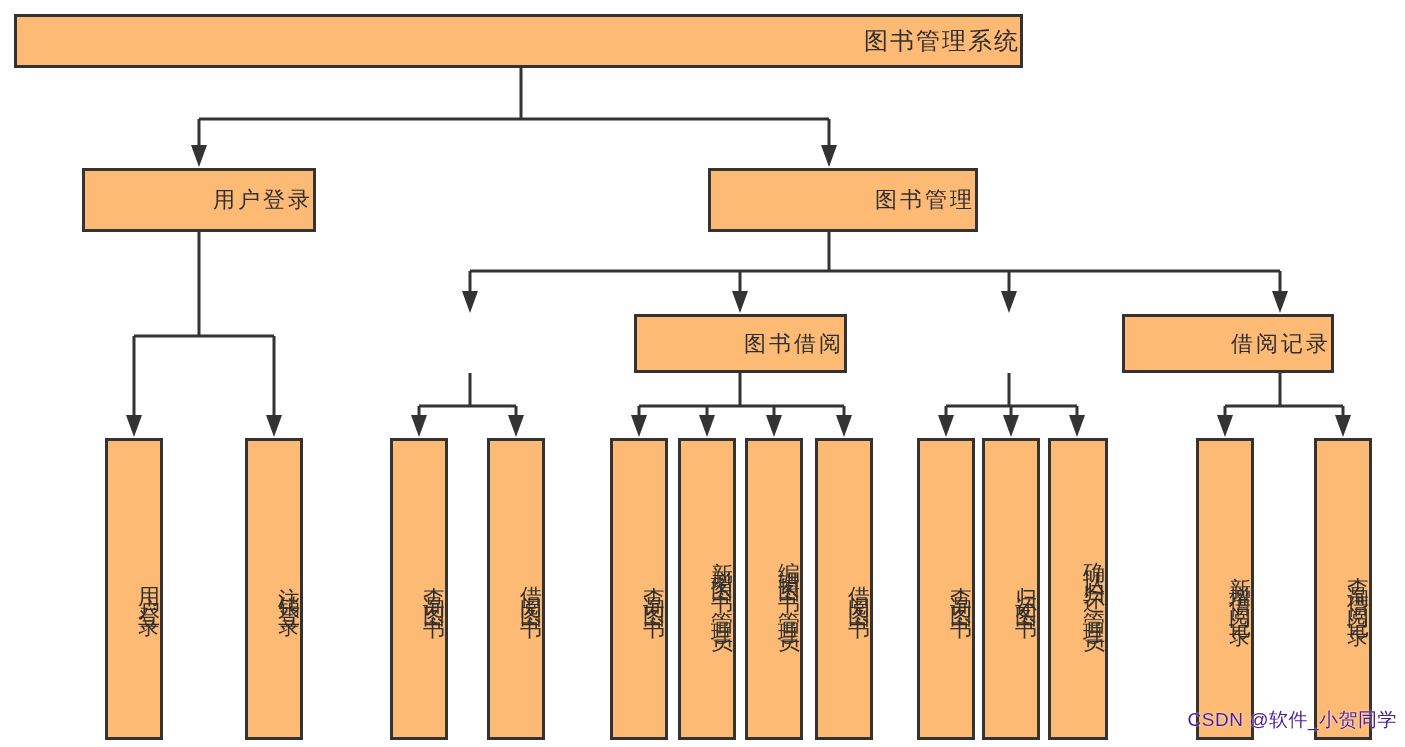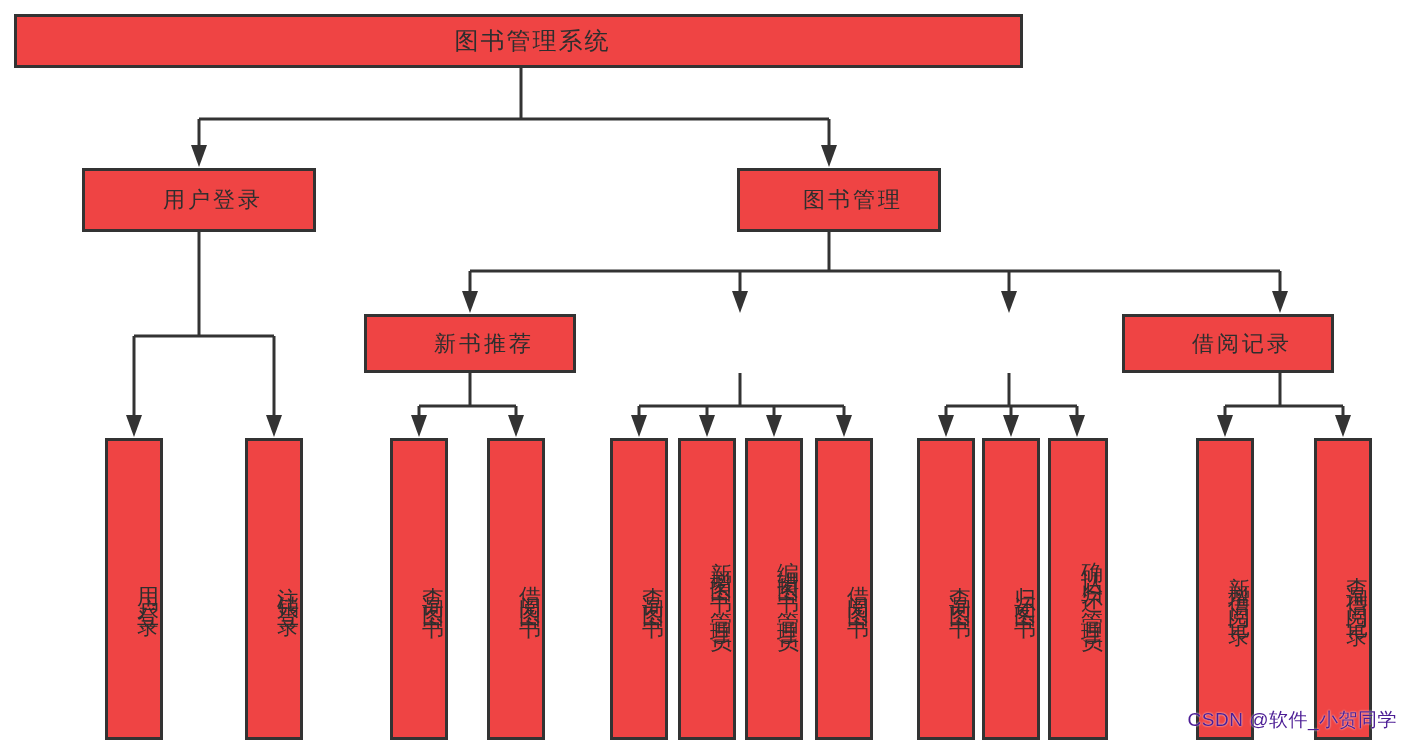--- a/index.html
+++ b/index.html
@@ -9,24 +9,24 @@
     height: 747px;
     background: #ffffff;
     font-family: "Liberation Sans", sans-serif;
     overflow: hidden;
   }
   svg.wires { position: absolute; left: 0; top: 0; z-index: 1; }
   .node {
     position: absolute;
     box-sizing: border-box;
     border: 3px solid #333333;
-    background: #ef4444;
+    background: #fdba74;
     display: flex;
     align-items: center;
-    justify-content: center;
+    justify-content: flex-end;
     color: #2e2e2e;
     z-index: 2;
     padding-left: 28px;
   }
   .node.root { font-size: 24px; letter-spacing: 2px; }
   .node.h { font-size: 22px; letter-spacing: 3px; }
   .node.v { width: 58px; height: 302px; }
   .node.v .vtext {
     writing-mode: vertical-rl;
     text-orientation: mixed;
@@ -117,26 +117,26 @@
     </g>
   </svg>
 
   <div class="node root" style="left:14px; top:14px; width:1009px; height:54px;">
     <span>图书管理系统</span>
   </div>
 
   <div class="node h" style="left:82px; top:168px; width:234px; height:64px;">
     <span>用户登录</span>
   </div>
-  <div class="node h" style="left:737px; top:168px; width:204px; height:64px;">
+  <div class="node h" style="left:708px; top:168px; width:270px; height:64px;">
     <span>图书管理</span>
   </div>
 
-  <div class="node h" style="left:364px; top:314px; width:212px; height:59px;">
-    <span>新书推荐</span>
+  <div class="node h" style="left:634px; top:314px; width:213px; height:59px;">
+    <span>图书借阅</span>
   </div>
   <div class="node h" style="left:1122px; top:314px; width:212px; height:59px;">
     <span>借阅记录</span>
   </div>
 
   <div class="node v" style="left:105px; top:438px;">
     <span class="vtext">用户登录</span>
   </div>
   <div class="node v" style="left:245px; top:438px;">
     <span class="vtext">注销登录</span>

